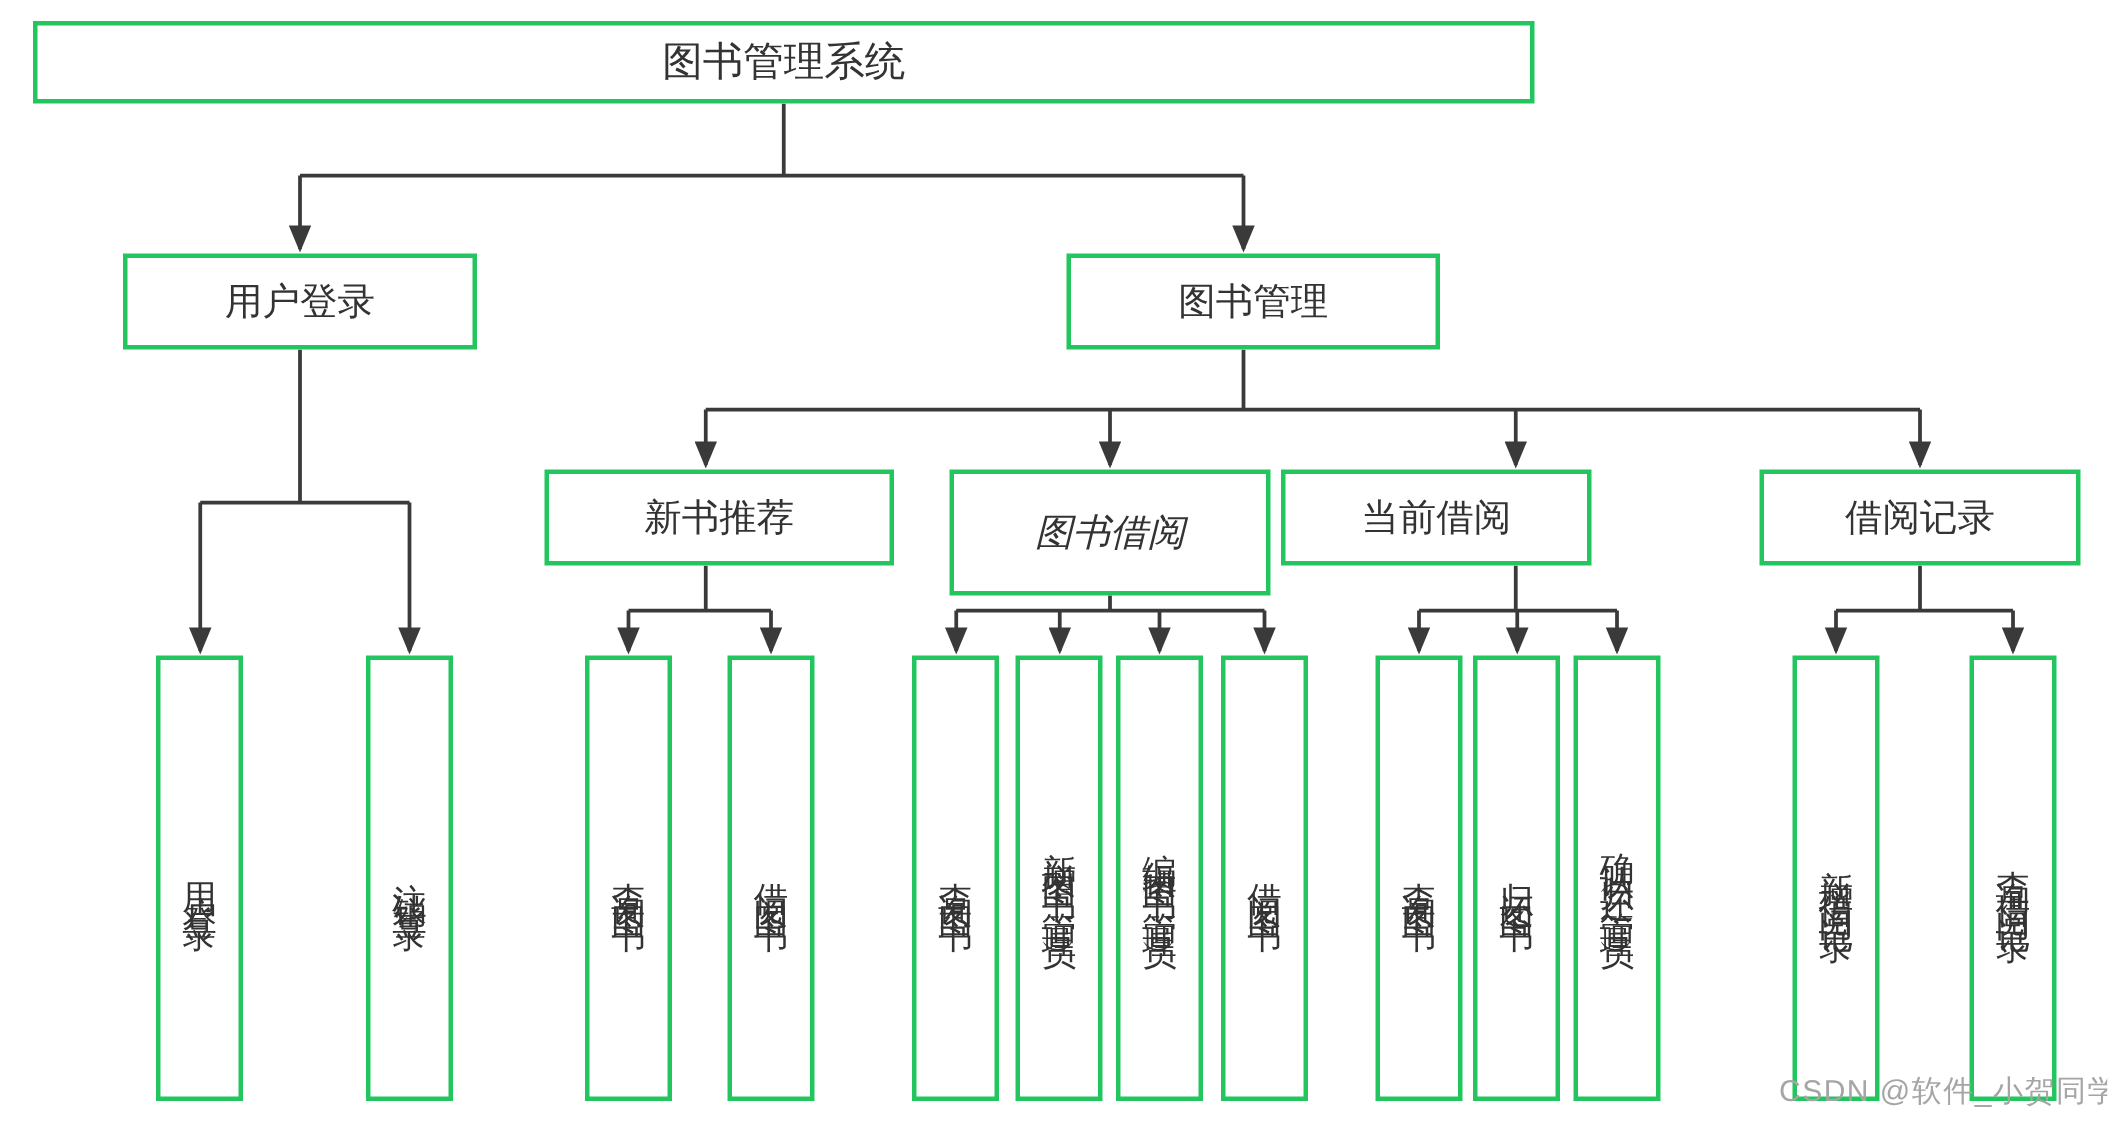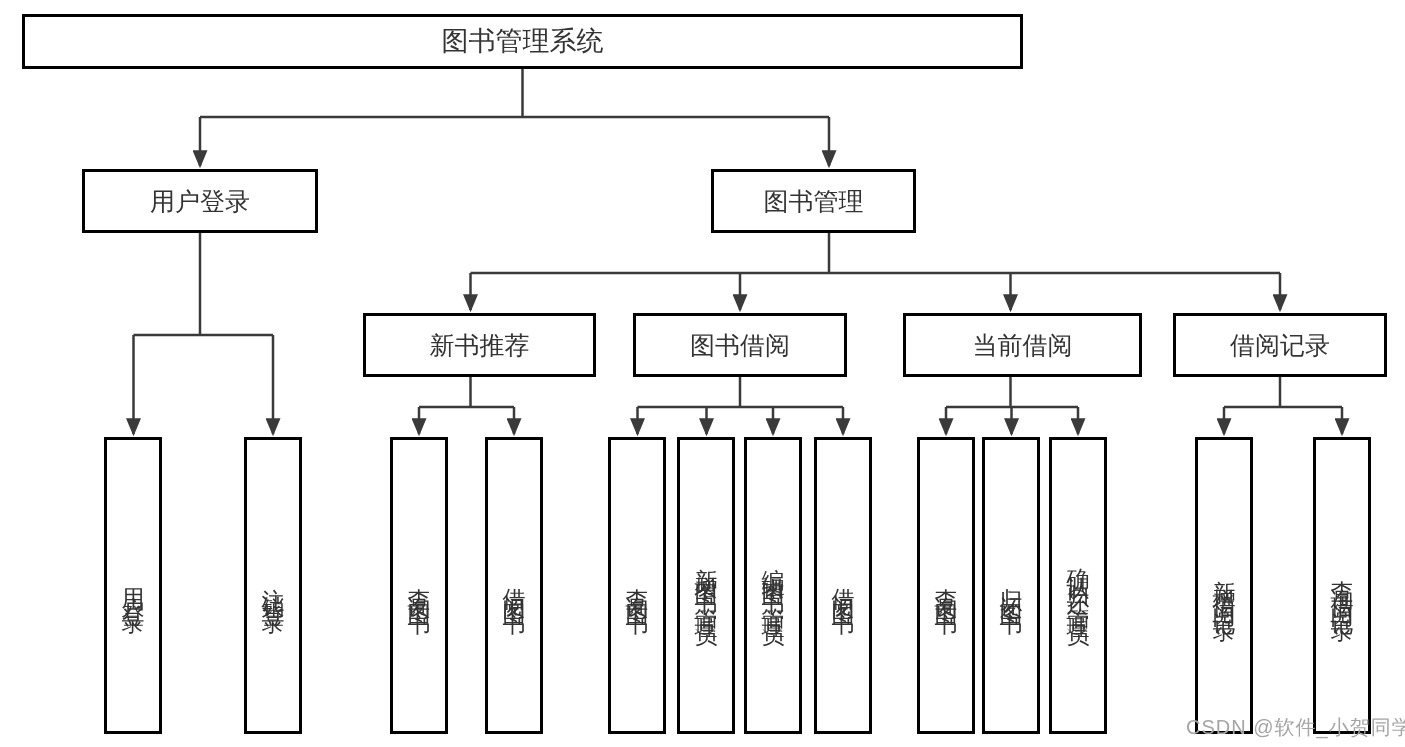--- a/index.html
+++ b/index.html
@@ -12,21 +12,21 @@
     font-family: "Liberation Sans", "DejaVu Sans", sans-serif;
   }
   .wires {
     position: absolute;
     left: 0; top: 0;
     width: 1405px; height: 747px;
   }
   .node {
     position: absolute;
     box-sizing: border-box;
-    border: 3px solid #000000;
+    border: 3px solid #22c55e;
     background: #ffffff;
     color: #333333;
     display: flex;
     align-items: center;
     justify-content: center;
     text-align: center;
     line-height: 1;
   }
   .node.root  { font-size: 27px; }
   .node.hbox  { font-size: 25px; }
@@ -91,25 +91,25 @@
 
       <path d="M1280 377 L1280 407 M1224 407 L1342 407"></path>
       <line x1="1224" y1="407" x2="1224" y2="434" marker-end="url(#arrow)"></line>
       <line x1="1342" y1="407" x2="1342" y2="434" marker-end="url(#arrow)"></line>
     </g>
   </svg>
 
   <div class="node root" style="left:22px; top:14px; width:1001px; height:55px;">图书管理系统</div>
 
   <div class="node hbox" style="left:82px; top:169px; width:236px; height:64px;">用户登录</div>
-  <div class="node hbox" style="left:711px; top:169px; width:205px; height:64px;">图书管理</div>
+  <div class="node hbox" style="left:711px; top:169px; width:249px; height:64px;">图书管理</div>
 
   <div class="node hbox" style="left:363px; top:313px; width:233px; height:64px;">新书推荐</div>
-  <div class="node hbox" style="left:633px; top:313px; width:214px; height:64px;">图书借阅</div>
-  <div class="node hbox" style="left:903px; top:313px; width:239px; height:64px;">当前借阅</div>
+  <div class="node hbox" style="left:633px; top:313px; width:214px; height:84px;font-style:italic;">图书借阅</div>
+  <div class="node hbox" style="left:854px; top:313px; width:207px; height:64px;">当前借阅</div>
   <div class="node hbox" style="left:1173px; top:313px; width:214px; height:64px;">借阅记录</div>
 
   <div class="node vbox" style="left:104px; top:437px; width:58px; height:297px;">用户登录</div>
   <div class="node vbox" style="left:244px; top:437px; width:58px; height:297px;">注销登录</div>
 
   <div class="node vbox" style="left:390px; top:437px; width:58px; height:297px;">查询图书</div>
   <div class="node vbox" style="left:485px; top:437px; width:58px; height:297px;">借阅图书</div>
 
   <div class="node vbox" style="left:608px; top:437px; width:58px; height:297px;">查询图书</div>
   <div class="node vbox" style="left:677px; top:437px; width:58px; height:297px;">新增图书（管理员）</div>

